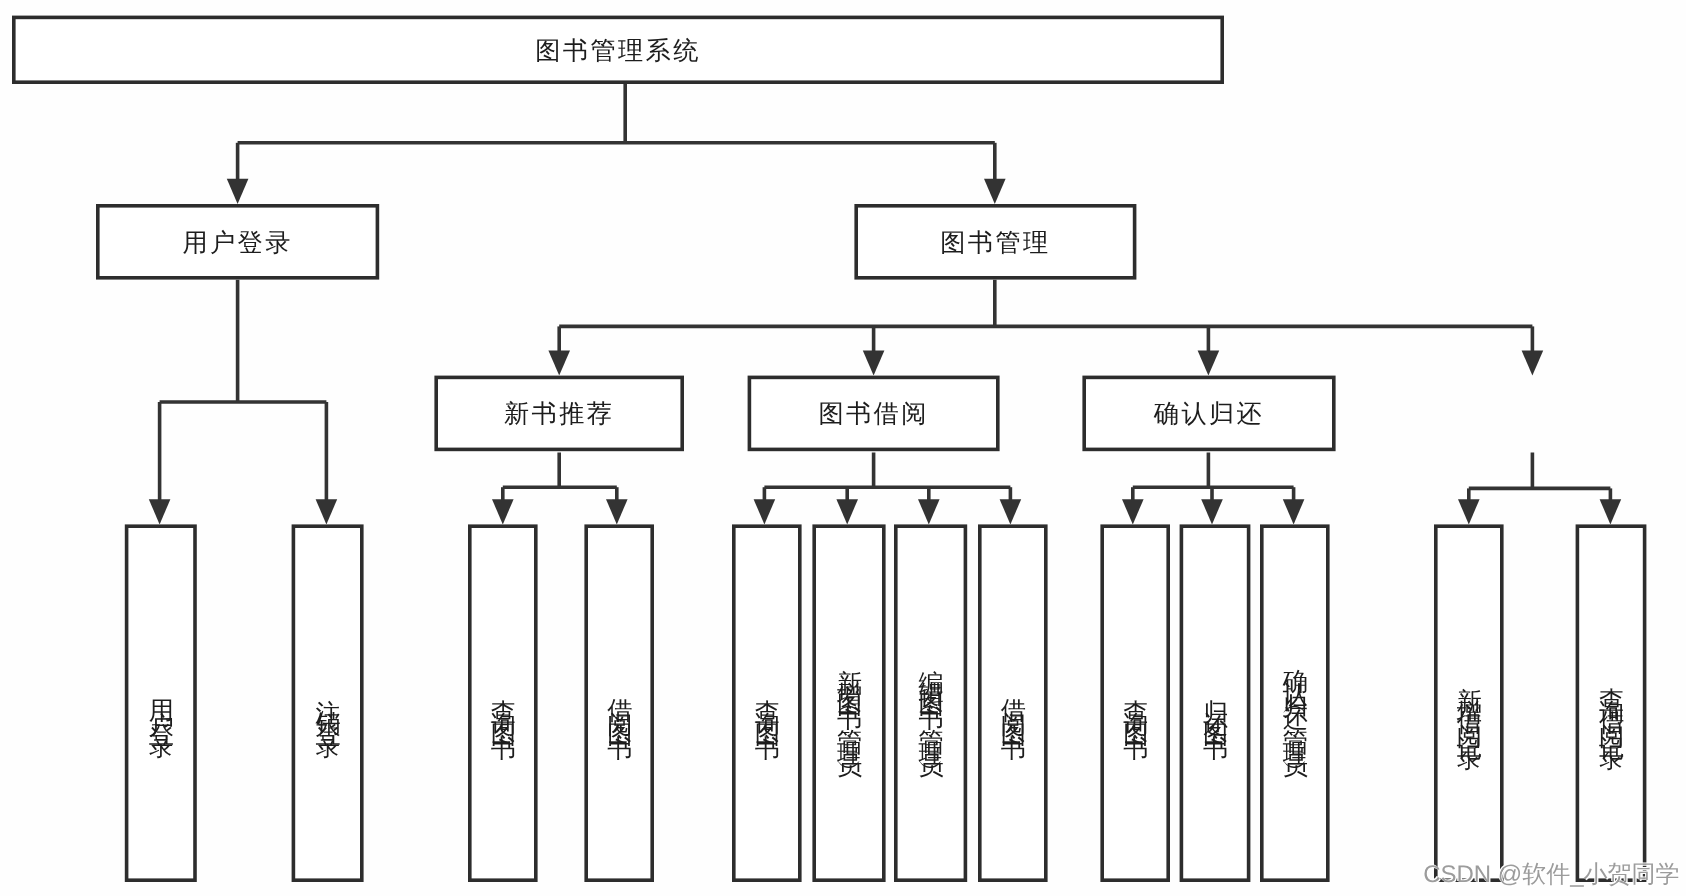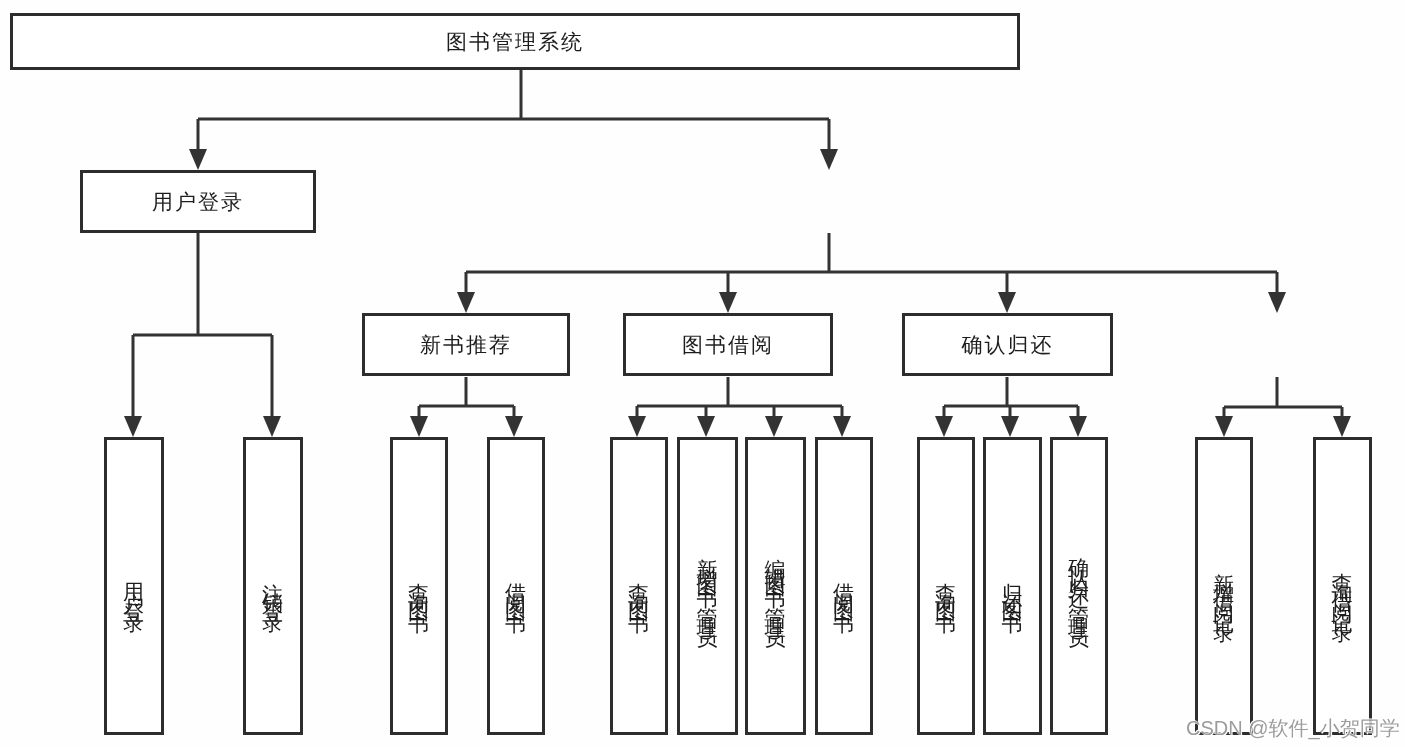--- a/index.html
+++ b/index.html
@@ -89,20 +89,21 @@
         <line x1="1224" y1="407" x2="1224" y2="421" stroke="#333333" stroke-width="3"></line>
         <polygon points="1215,416 1233,416 1224,437" fill="#333333"></polygon>
         <line x1="1342" y1="407" x2="1342" y2="421" stroke="#333333" stroke-width="3"></line>
         <polygon points="1333,416 1351,416 1342,437" fill="#333333"></polygon>
       </g>
   </svg>
 
   <div class="box hlabel" style="left:10px;top:13px;width:1010px;height:57px">图书管理系统</div>
 
   <div class="box hlabel" style="left:80px;top:170px;width:236px;height:63px">用户登录</div>
+  <div class="box hlabel" style="left:712px;top:170px;width:235px;height:63px">图书管理</div>
 
   <div class="box hlabel" style="left:623px;top:313px;width:210px;height:63px">图书借阅</div>
   <div class="box hlabel" style="left:362px;top:313px;width:208px;height:63px">新书推荐</div>
   <div class="box hlabel" style="left:902px;top:313px;width:211px;height:63px">确认归还</div>
 
   <div class="box leaf" style="left:104px;top:437px;width:60px;height:298px">
     <span class="vtext">用户登录</span>
   </div>
   <div class="box leaf" style="left:243px;top:437px;width:60px;height:298px">
     <span class="vtext">注销登录</span>

